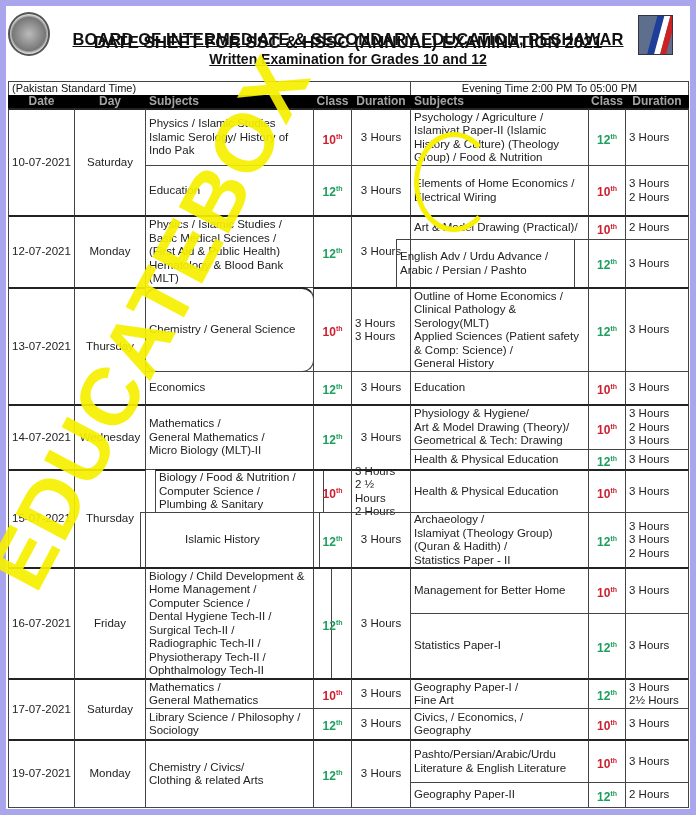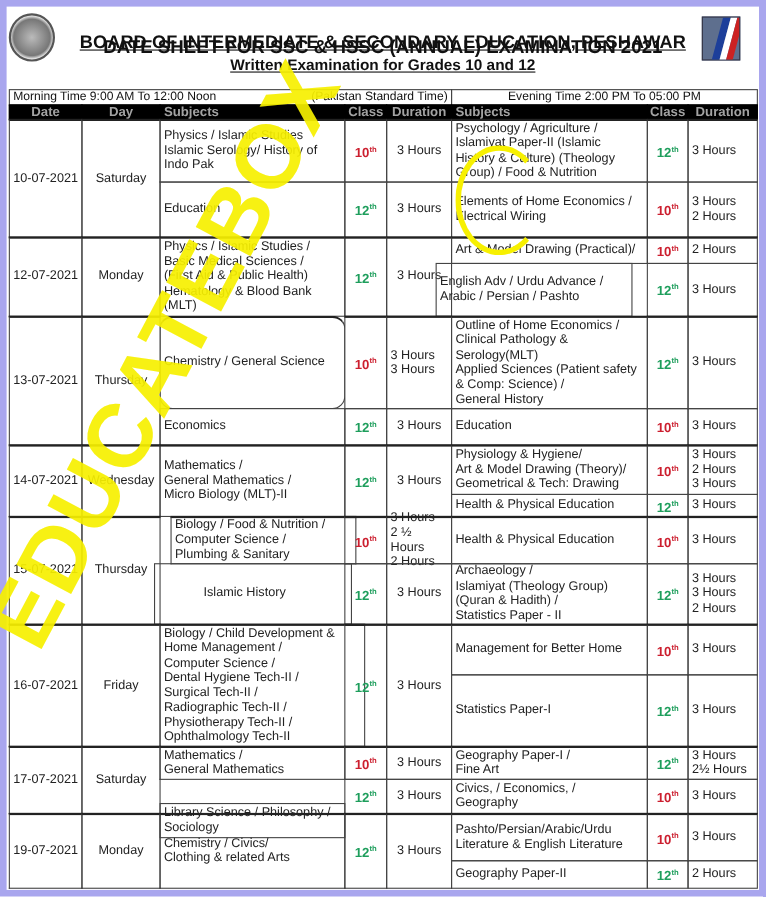--- a/index.html
+++ b/index.html
@@ -42,21 +42,21 @@
   <div class="stripe0"></div>
   <div class="stripe1"></div>
   <div class="stripe2"></div>
 </div>
 
 <div class="title1">BOARD OF INTERMEDIATE &amp; SECONDARY EDUCATION, PESHAWAR</div>
 <div class="title2">DATE SHEET FOR SSC &amp; HSSC (ANNUAL) EXAMINATION 2021</div>
 <div class="title3">Written Examination for Grades 10 and 12</div>
 
 <div id="grid">
-    <div class="cell band" style="left: 8px; top: 81px; width: 403px; height: 15px; justify-content: space-between;"><span>Morning Time 9:00 AM To 12:00 Noon</span><span>(Pakistan Standard Time)</span></div>
+    <div class="cell band" style="left: 8px; top: 81px; width: 403px; height: 15px; justify-content: space-between;"><span>(Pakistan Standard Time)</span></div>
     <div class="cell band center" style="left: 410px; top: 81px; width: 279px; height: 15px;">Evening Time 2:00 PM To 05:00 PM</div>
     <div class="cell hdr center" style="left: 8px; top: 95px; width: 67px; height: 14px;">Date</div>
     <div class="cell hdr center" style="left: 74px; top: 95px; width: 72px; height: 14px;">Day</div>
     <div class="cell hdr " style="left: 145px; top: 95px; width: 169px; height: 14px;">Subjects</div>
     <div class="cell hdr center" style="left: 313px; top: 95px; width: 39px; height: 14px;">Class</div>
     <div class="cell hdr center" style="left: 351px; top: 95px; width: 60px; height: 14px;">Duration</div>
     <div class="cell hdr " style="left: 410px; top: 95px; width: 179px; height: 14px;">Subjects</div>
     <div class="cell hdr center" style="left: 588px; top: 95px; width: 38px; height: 14px;">Class</div>
     <div class="cell hdr center" style="left: 625px; top: 95px; width: 64px; height: 14px;">Duration</div>
     <div class="cell center thick-top" style="left: 8px; top: 108px; width: 67px; height: 108px;">10-07-2021</div>
@@ -169,21 +169,21 @@
     <div class="cell  thick-top" style="left: 625px; top: 567px; width: 64px; height: 47px;">3 Hours</div>
     <div class="cell " style="left: 410px; top: 613px; width: 179px; height: 66px;">Statistics Paper-I</div>
     <div class="cell cls top" style="left: 588px; top: 613px; width: 38px; height: 66px; padding-top: 24px;"><span class="c12">12<sup>th</sup></span></div>
     <div class="cell " style="left: 625px; top: 613px; width: 64px; height: 66px;">3 Hours</div>
     <div class="cell center thick-top" style="left: 8px; top: 678px; width: 67px; height: 62px;">17-07-2021</div>
     <div class="cell center thick-top" style="left: 74px; top: 678px; width: 72px; height: 62px;">Saturday</div>
     <div class="cell  thick-top" style="left: 145px; top: 678px; width: 169px; height: 31px;">Mathematics /
 General Mathematics</div>
     <div class="cell cls top thick-top" style="left: 313px; top: 678px; width: 39px; height: 31px; padding-top: 6px;"><span class="c10">10<sup>th</sup></span></div>
     <div class="cell thick-top center" style="left: 351px; top: 678px; width: 60px; height: 31px;">3 Hours</div>
-    <div class="cell " style="left: 145px; top: 708px; width: 169px; height: 32px; margin-top: 22px;">Library Science / Philosophy /
+    <div class="cell " style="left: 145px; top: 708px; width: 169px; height: 32px;">Library Science / Philosophy /
 Sociology</div>
     <div class="cell cls top" style="left: 313px; top: 708px; width: 39px; height: 32px; padding-top: 7px;"><span class="c12">12<sup>th</sup></span></div>
     <div class="cell center" style="left: 351px; top: 708px; width: 60px; height: 32px;">3 Hours</div>
     <div class="cell  thick-top" style="left: 410px; top: 678px; width: 179px; height: 31px;">Geography Paper-I /
 Fine Art</div>
     <div class="cell cls top thick-top" style="left: 588px; top: 678px; width: 38px; height: 31px; padding-top: 6px;"><span class="c12">12<sup>th</sup></span></div>
     <div class="cell  thick-top" style="left: 625px; top: 678px; width: 64px; height: 31px;">3 Hours
 2½ Hours</div>
     <div class="cell " style="left: 410px; top: 708px; width: 179px; height: 32px;">Civics, / Economics, /
 Geography</div>

